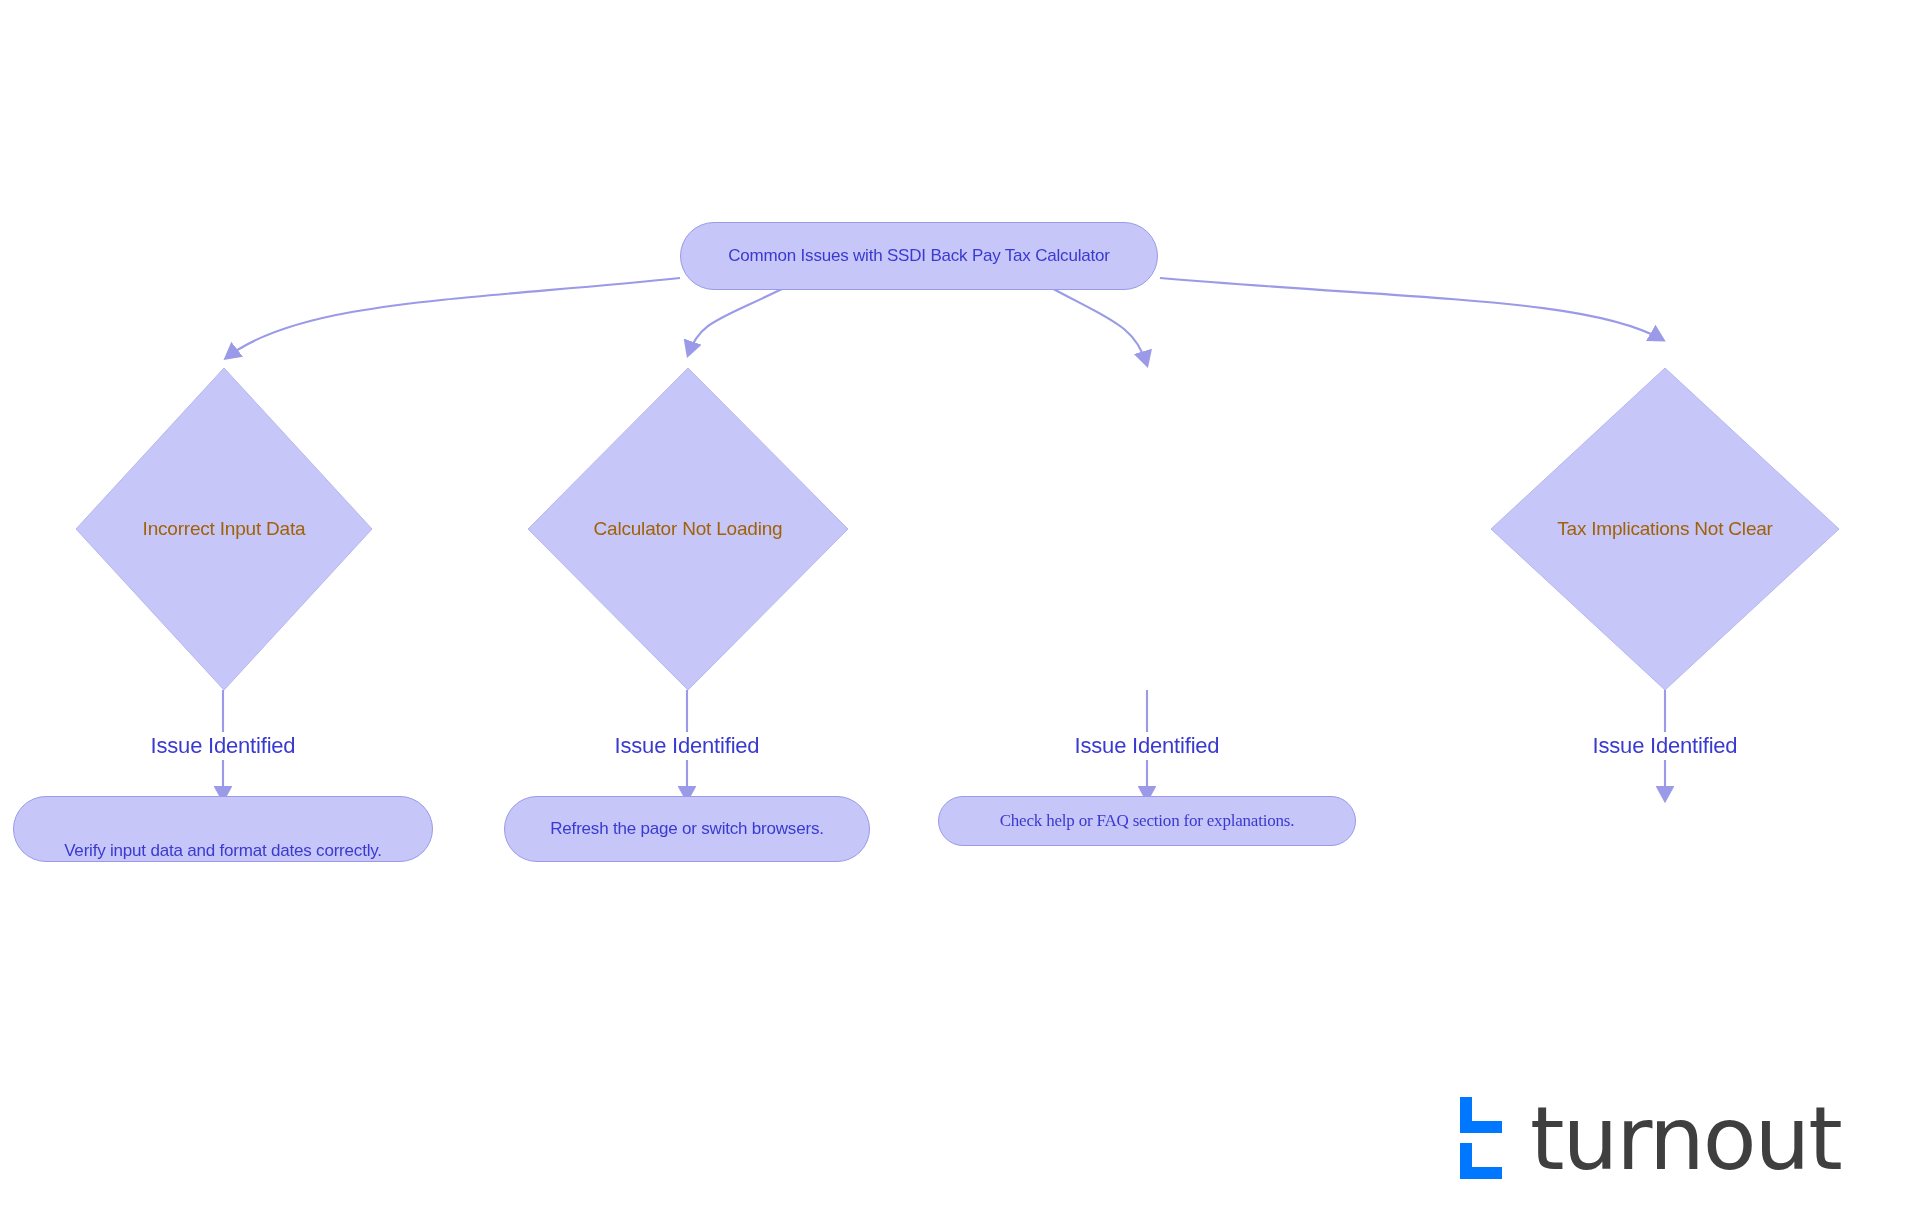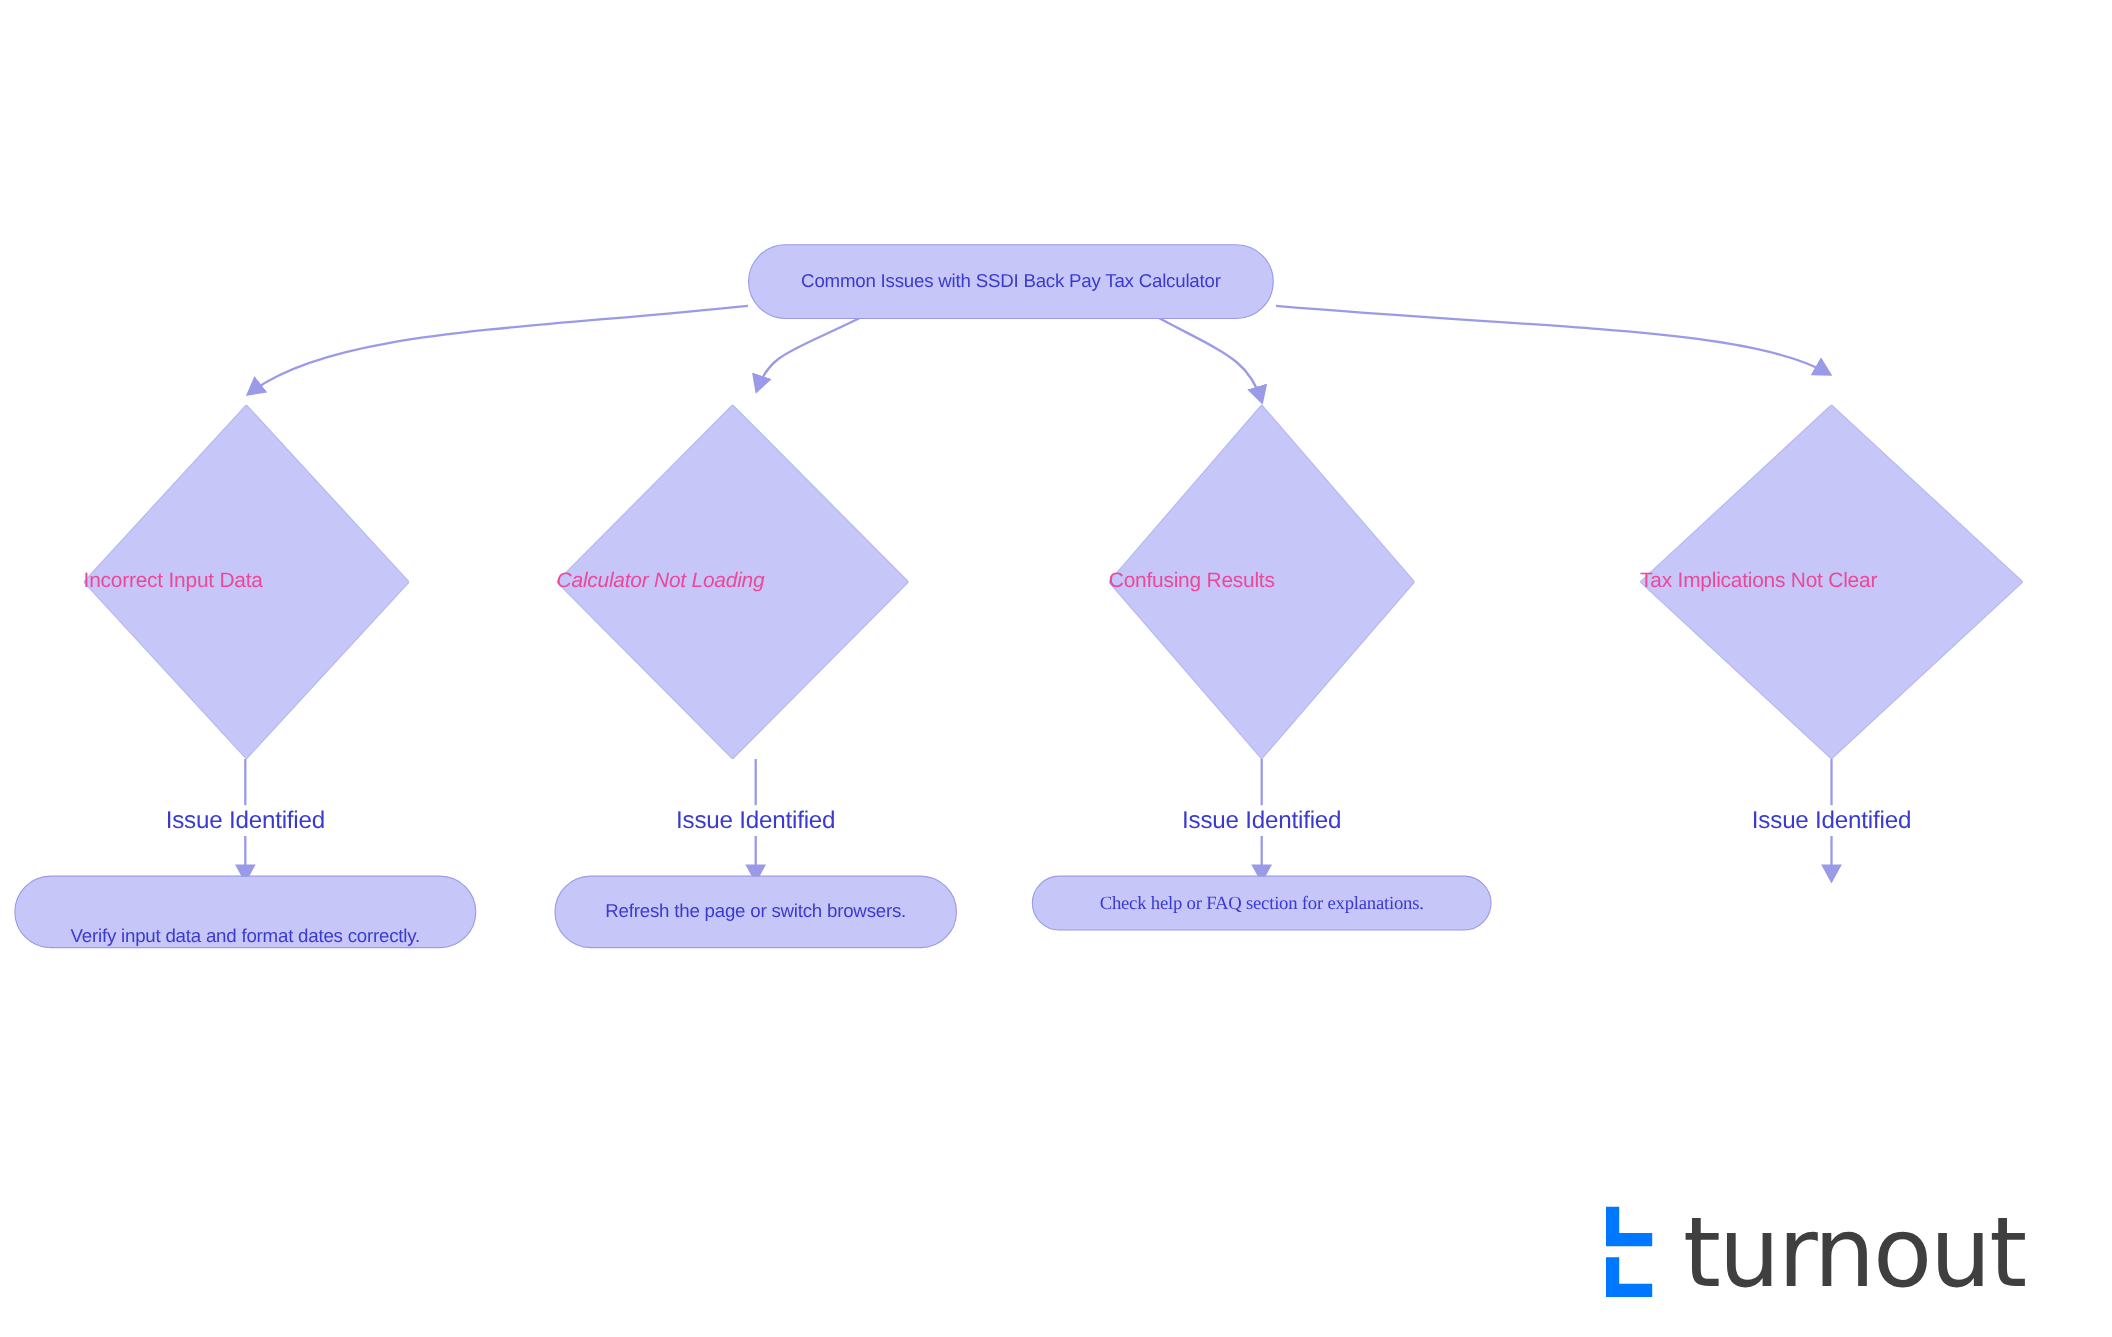--- a/index.html
+++ b/index.html
@@ -57,22 +57,22 @@
     top: 0;
     width: 100%;
     height: 100%;
   }
   .diamond-label {
     position: absolute;
     left: 0;
     top: 50%;
     width: 100%;
     transform: translateY(-50%);
-    text-align: left;
-    color: #ec4899;
+    text-align: center;
+    color: #a16207;
     font-size: 19px;
     letter-spacing: -0.2px;
     pointer-events: none;
   }
 
   
   .edge-label {
     position: absolute;
     transform: translate(-50%, -50%);
     color: #3a3ad0;
@@ -135,33 +135,27 @@
     <span>Common Issues with SSDI Back Pay Tax Calculator</span>
   </div>
 
   <div class="diamond-wrap" style="left:76px; top:368px; width:296px; height:322px;">
     <svg class="diamond-shape" viewBox="0 0 296 322" preserveAspectRatio="none">
       <polygon points="148,0 296,161 148,322 0,161" fill="#c6c6f9" stroke="#b6b6f2" stroke-width="1"></polygon>
     </svg>
     <div class="diamond-label">Incorrect Input Data</div>
   </div>
 
-  <div class="diamond-wrap" style="left:506px; top:368px; width:320px; height:322px;font-style:italic;">
+  <div class="diamond-wrap" style="left:528px; top:368px; width:320px; height:322px;">
     <svg class="diamond-shape" viewBox="0 0 320 322" preserveAspectRatio="none">
       <polygon points="160,0 320,161 160,322 0,161" fill="#c6c6f9" stroke="#b6b6f2" stroke-width="1"></polygon>
     </svg>
     <div class="diamond-label">Calculator Not Loading</div>
   </div>
 
-  <div class="diamond-wrap" style="left:1008px; top:368px; width:278px; height:322px;">
-    <svg class="diamond-shape" viewBox="0 0 278 322" preserveAspectRatio="none">
-      <polygon points="139,0 278,161 139,322 0,161" fill="#c6c6f9" stroke="#b6b6f2" stroke-width="1"></polygon>
-    </svg>
-    <div class="diamond-label">Confusing Results</div>
-  </div>
 
   <div class="diamond-wrap" style="left:1491px; top:368px; width:348px; height:322px;">
     <svg class="diamond-shape" viewBox="0 0 348 322" preserveAspectRatio="none">
       <polygon points="174,0 348,161 174,322 0,161" fill="#c6c6f9" stroke="#b6b6f2" stroke-width="1"></polygon>
     </svg>
     <div class="diamond-label">Tax Implications Not Clear</div>
   </div>
 
   <div class="edge-label" style="left:223px; top:746px;">Issue Identified</div>
   <div class="edge-label" style="left:687px; top:746px;">Issue Identified</div>

